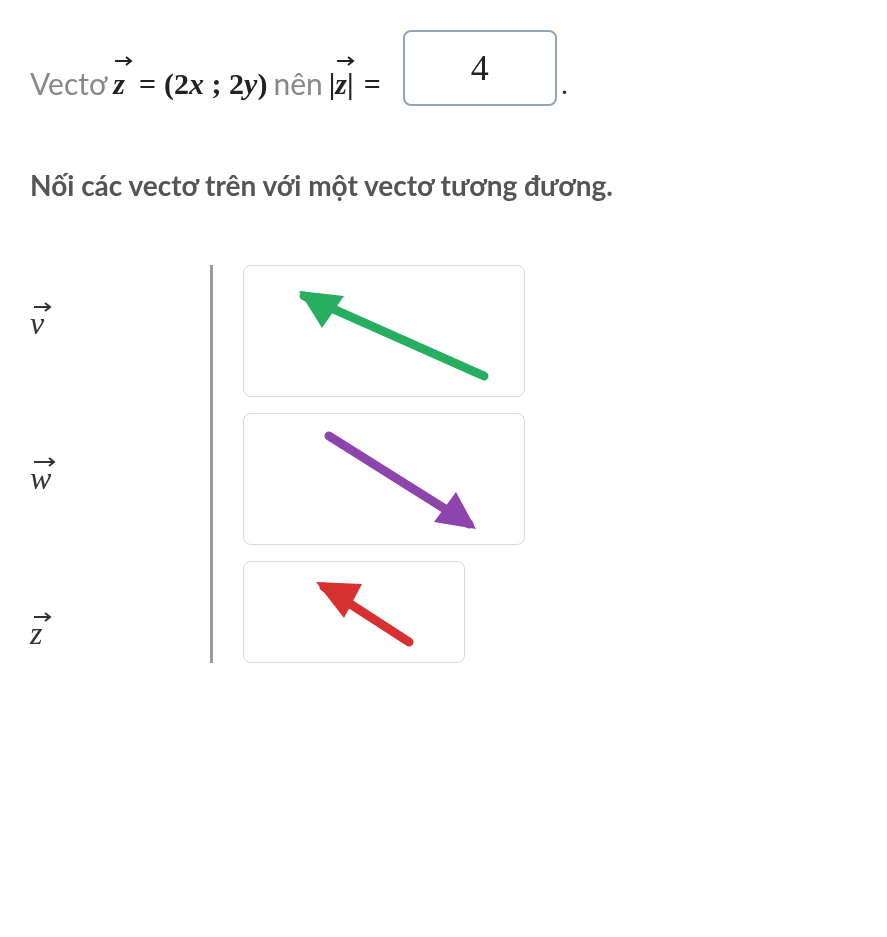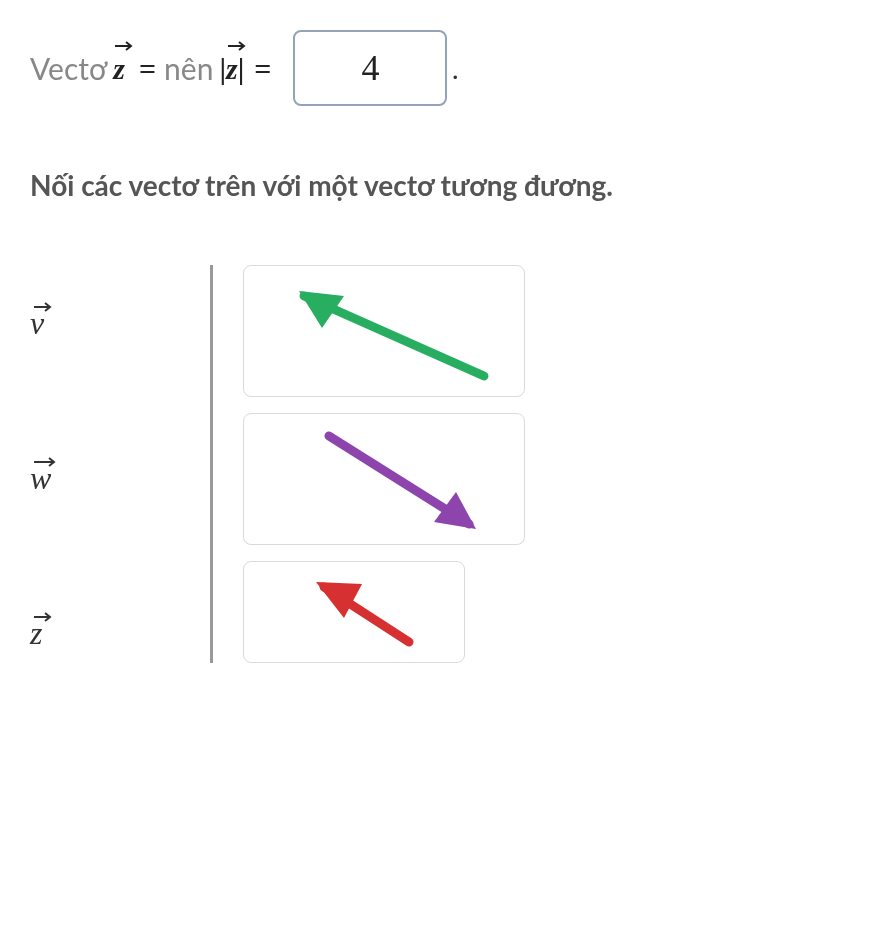--- a/index.html
+++ b/index.html
@@ -9,21 +9,21 @@
     color: #666;
     font-size: 30px;
     background: #fff;
     width: 887px;
     box-sizing: border-box;
   }
   .math-line {
     line-height: 1.5;
     margin-bottom: 60px;
     display: flex;
-    align-items: center;
+    align-items: flex-end;
     flex-wrap: wrap;
   }
   .light { color: #888; font-weight:400;}
   .math {
     font-family: "Times New Roman", Times, serif;
     color: #333;
     font-style: normal;
   }
   .mathit { font-style: italic; }
   .bold-math { font-weight: bold; color:#222;}
@@ -100,20 +100,23 @@
   <span class="math mathit bold-math" style="position:relative;margin:0 6px;">
     <svg width="22" height="12" style="position:absolute;top:-6px;left:0;">
       <line x1="2" y1="6" x2="18" y2="6" stroke="#222" stroke-width="2"></line>
       <polyline points="13,2 18,6 13,10" fill="none" stroke="#222" stroke-width="2"></polyline>
     </svg>
     <span>z</span>
   </span>
 
   <span class="math bold-math" style="margin:0 8px;"> = </span>
 
+  <span class="math bold-math" style="margin-right:6px;">
+    (<span class="math bold-math">2</span><span class="mathit bold-math">x</span><span class="math bold-math"> ; </span><span class="math bold-math">2</span><span class="mathit bold-math">y</span>)
+  </span>
 
   <span class="light"> nên </span>
 
   <span class="math bold-math" style="margin:0 6px;">
     |<span class="mathit" style="position:relative;display:inline-block;">
       <svg width="22" height="12" style="position:absolute;top:-6px;left:0;">
         <line x1="2" y1="6" x2="18" y2="6" stroke="#222" stroke-width="2"></line>
         <polyline points="13,2 18,6 13,10" fill="none" stroke="#222" stroke-width="2"></polyline>
       </svg>
       <span>z</span>

